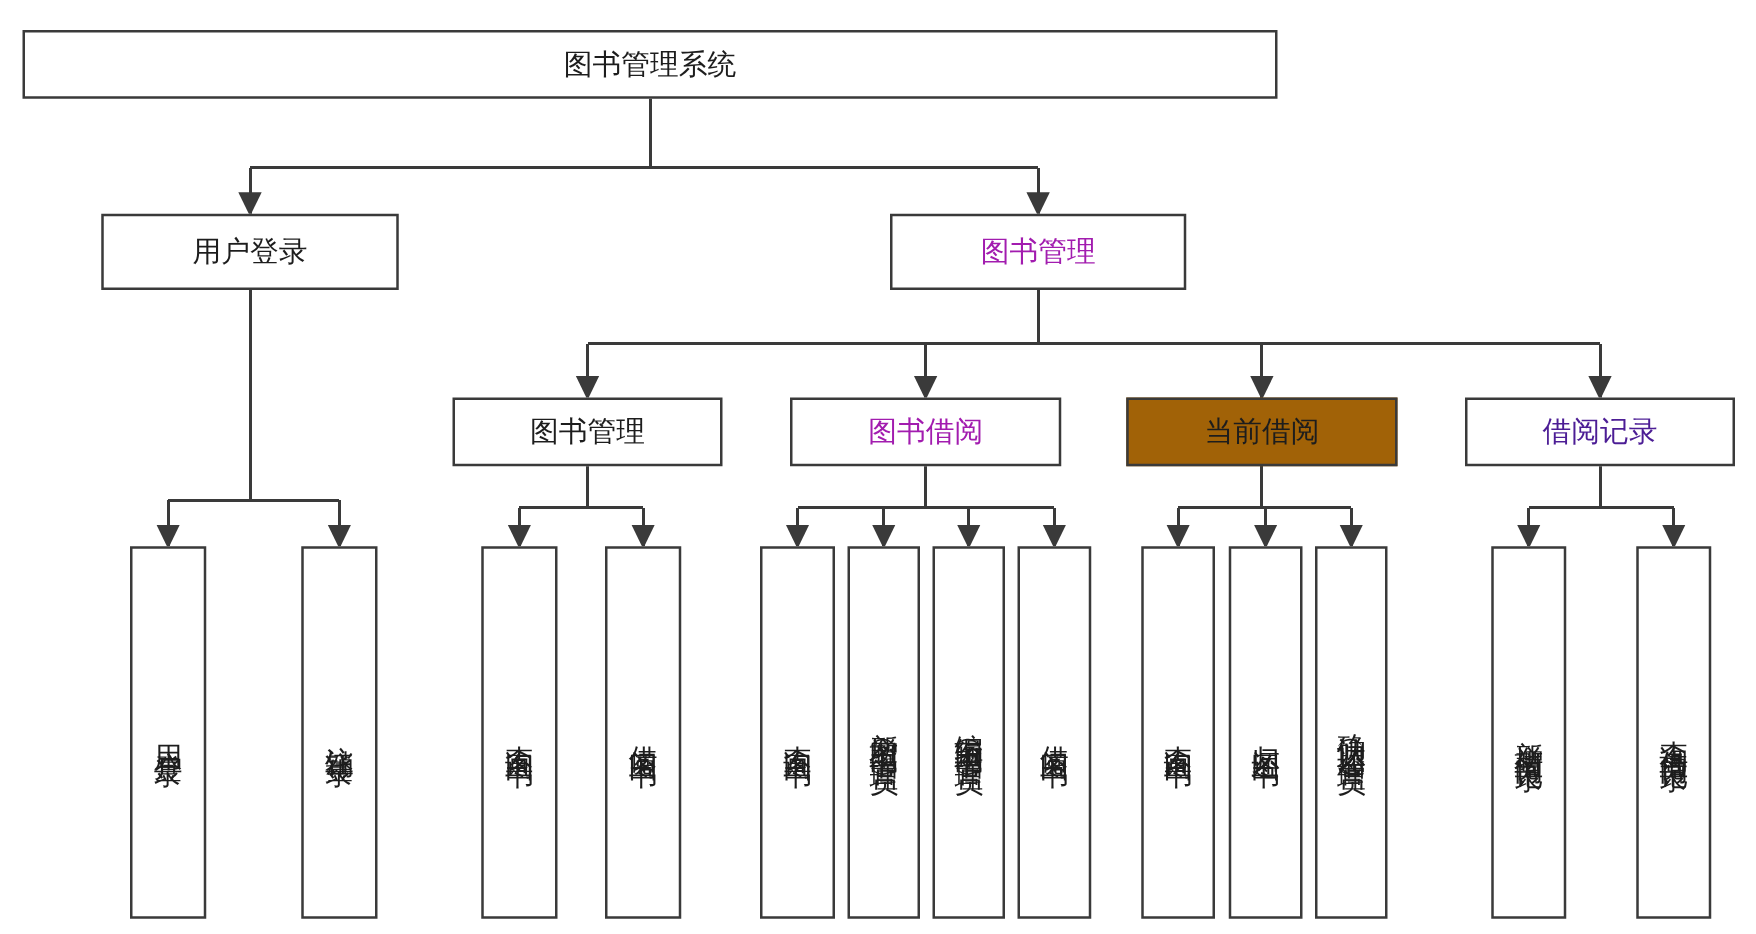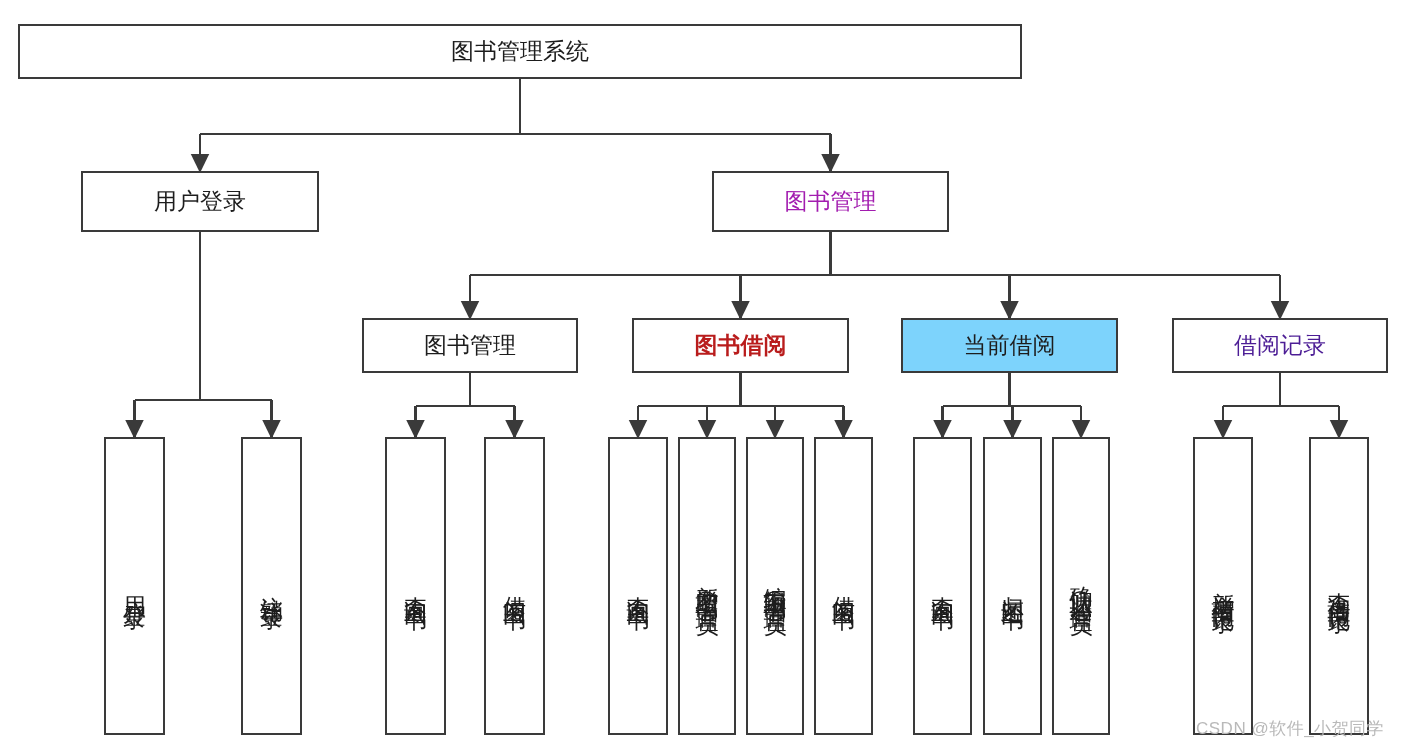--- a/index.html
+++ b/index.html
@@ -113,23 +113,23 @@
       <div class="node horizontal" style="left: 81px; top: 171px; width: 238px; height: 61px; border-color: rgb(58, 58, 58); background: rgb(255, 255, 255);">
         <span class="label" style="color: rgb(29, 29, 29);">用户登录</span>
       </div>
       <div class="node horizontal" style="left: 712px; top: 171px; width: 237px; height: 61px; border-color: rgb(58, 58, 58); background: rgb(255, 255, 255);">
         <span class="label" style="color: #a21caf;">图书管理</span>
       </div>
       <div class="node horizontal" style="left: 362px; top: 318px; width: 216px; height: 55px; border-color: rgb(58, 58, 58); background: rgb(255, 255, 255);">
         <span class="label" style="color: rgb(29, 29, 29);">图书管理</span>
       </div>
       <div class="node horizontal" style="left: 632px; top: 318px; width: 217px; height: 55px; border-color: rgb(58, 58, 58); background: rgb(255, 255, 255);">
-        <span class="label" style="color: #b91c1c; font-weight: bold;">图书借阅</span>
+        <span class="label" style="color: #a21caf;">图书借阅</span>
       </div>
-      <div class="node horizontal" style="left: 901px; top: 318px; width: 217px; height: 55px; border-color: rgb(58, 58, 58); background: #7dd3fc;">
+      <div class="node horizontal" style="left: 901px; top: 318px; width: 217px; height: 55px; border-color: rgb(58, 58, 58); background: #a16207;">
         <span class="label" style="color: rgb(29, 29, 29);">当前借阅</span>
       </div>
       <div class="node horizontal" style="left: 1172px; top: 318px; width: 216px; height: 55px; border-color: rgb(58, 58, 58); background: rgb(255, 255, 255);">
         <span class="label" style="color: #4c1d95;">借阅记录</span>
       </div>
       <div class="node vertical" style="left: 104px; top: 437px; width: 61px; height: 298px; border-color: rgb(58, 58, 58); background: rgb(255, 255, 255);">
         <span class="label" style="color: rgb(29, 29, 29);">用户登录</span>
       </div>
       <div class="node vertical" style="left: 241px; top: 437px; width: 61px; height: 298px; border-color: rgb(58, 58, 58); background: rgb(255, 255, 255);">
         <span class="label" style="color: rgb(29, 29, 29);">注销登录</span>
@@ -161,14 +161,13 @@
       <div class="node vertical" style="left: 1052px; top: 437px; width: 58px; height: 298px; border-color: rgb(58, 58, 58); background: rgb(255, 255, 255);">
         <span class="label" style="color: rgb(29, 29, 29);">确认归还（管理员）</span>
       </div>
       <div class="node vertical" style="left: 1193px; top: 437px; width: 60px; height: 298px; border-color: rgb(58, 58, 58); background: rgb(255, 255, 255);">
         <span class="label" style="color: rgb(29, 29, 29);">新增借阅记录</span>
       </div>
       <div class="node vertical" style="left: 1309px; top: 437px; width: 60px; height: 298px; border-color: rgb(58, 58, 58); background: rgb(255, 255, 255);">
         <span class="label" style="color: rgb(29, 29, 29);">查询借阅记录</span>
       </div>
     </div>
-  <div class="watermark" style="left: 1196px; top: 717px; color: rgb(185, 185, 185);">CSDN @软件_小贺同学</div>
 </div>
 
 </body></html>

